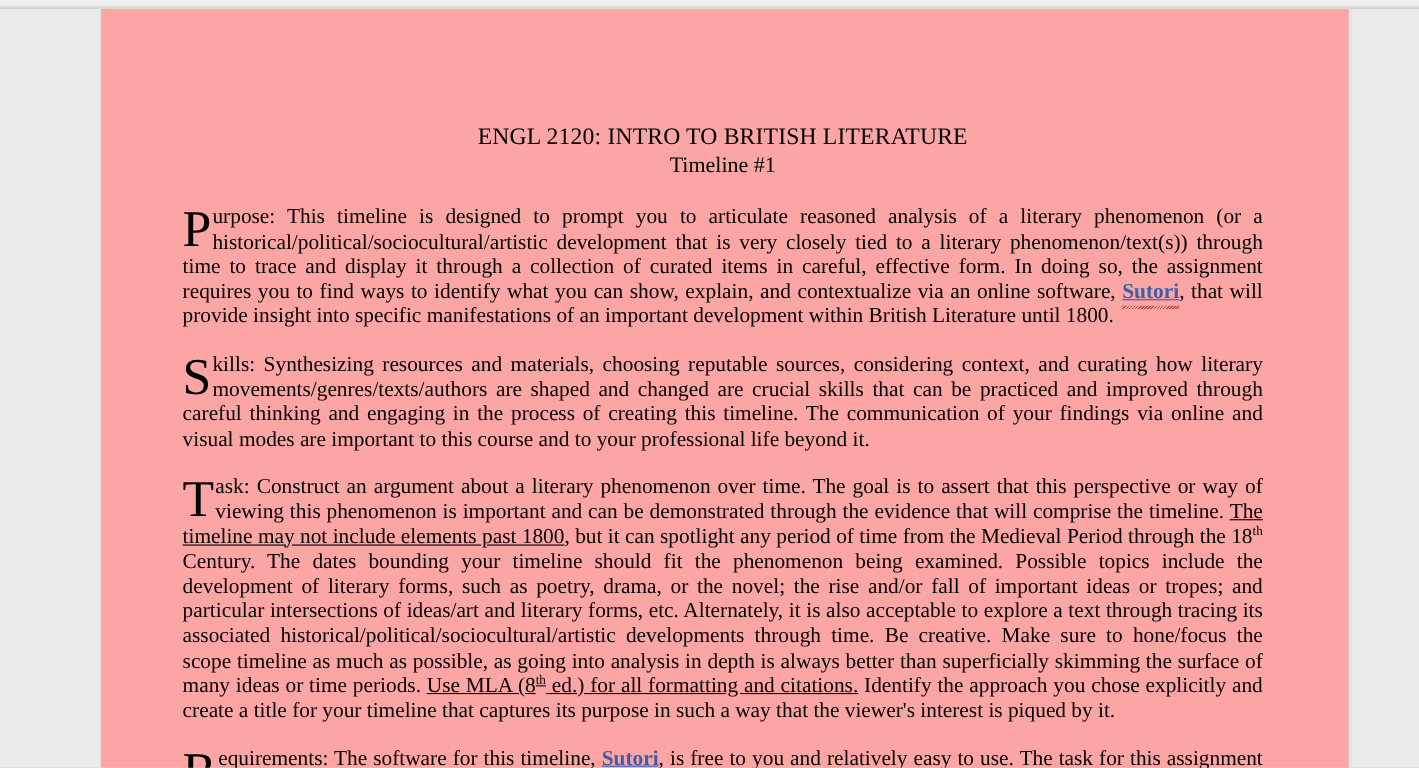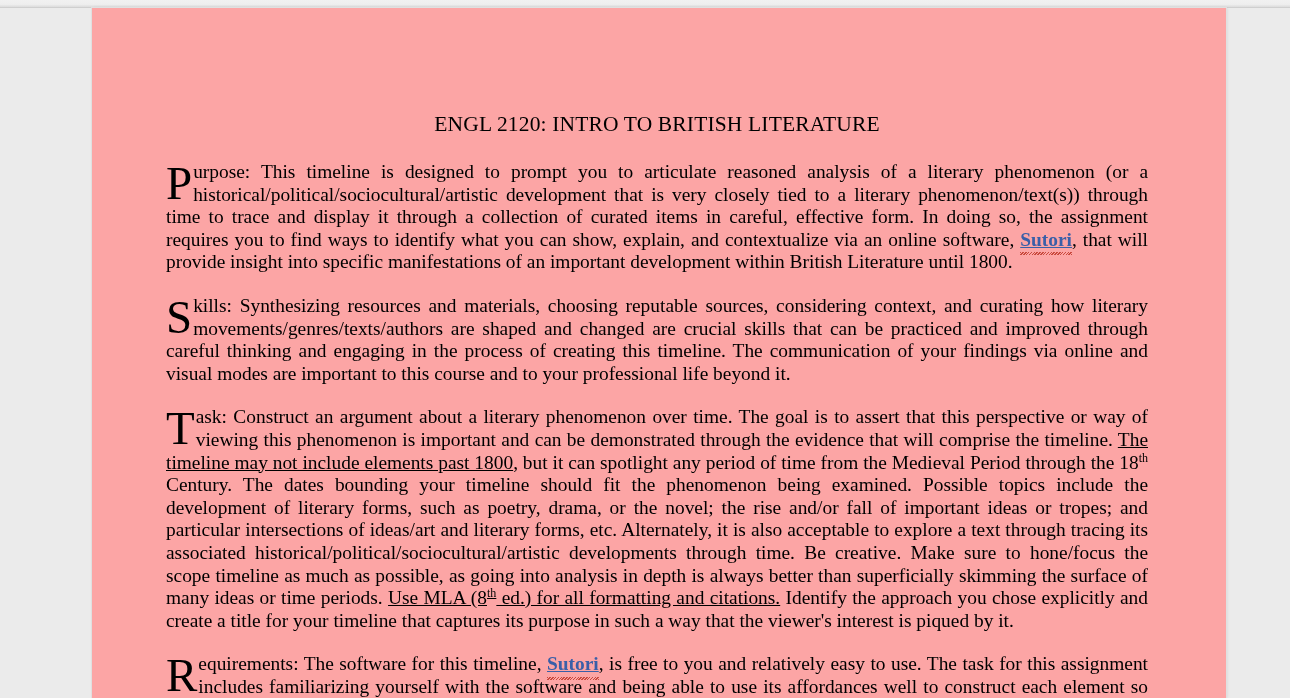--- a/index.html
+++ b/index.html
@@ -138,20 +138,21 @@
 <body>
 
 <div id="app-chrome"></div>
 <div id="chrome-rule"></div>
 
 <div id="page">
   <div id="doc-body">
 
     <div class="doc-title">ENGL 2120: INTRO TO BRITISH LITERATURE</div>
 
+    <div class="doc-subtitle">Timeline #1</div>
 
     <p class="para first">
       <span class="dropcap">P</span><span>urpose: This timeline is designed to prompt you to articulate reasoned analysis of a literary phenomenon (or a historical/political/sociocultural/artistic development that is very closely tied to a literary phenomenon/text(s)) through time to trace and display it through a collection of curated items in careful, effective form. In doing so, the assignment requires you to find ways to identify what you can show, explain, and contextualize via an online software, </span><a class="link squiggle" href="#">Sutori</a><span>, that will provide insight into specific manifestations of an important development within British Literature until 1800.</span>
     </p>
 
     <p class="para">
       <span class="dropcap">S</span><span>kills: Synthesizing resources and materials, choosing reputable sources, considering context, and curating how literary movements/genres/texts/authors are shaped and changed are crucial skills that can be practiced and improved through careful thinking and engaging in the process of creating this timeline. The communication of your findings via online and visual modes are important to this course and to your professional life beyond it.</span>
     </p>
 
     <p class="para">

